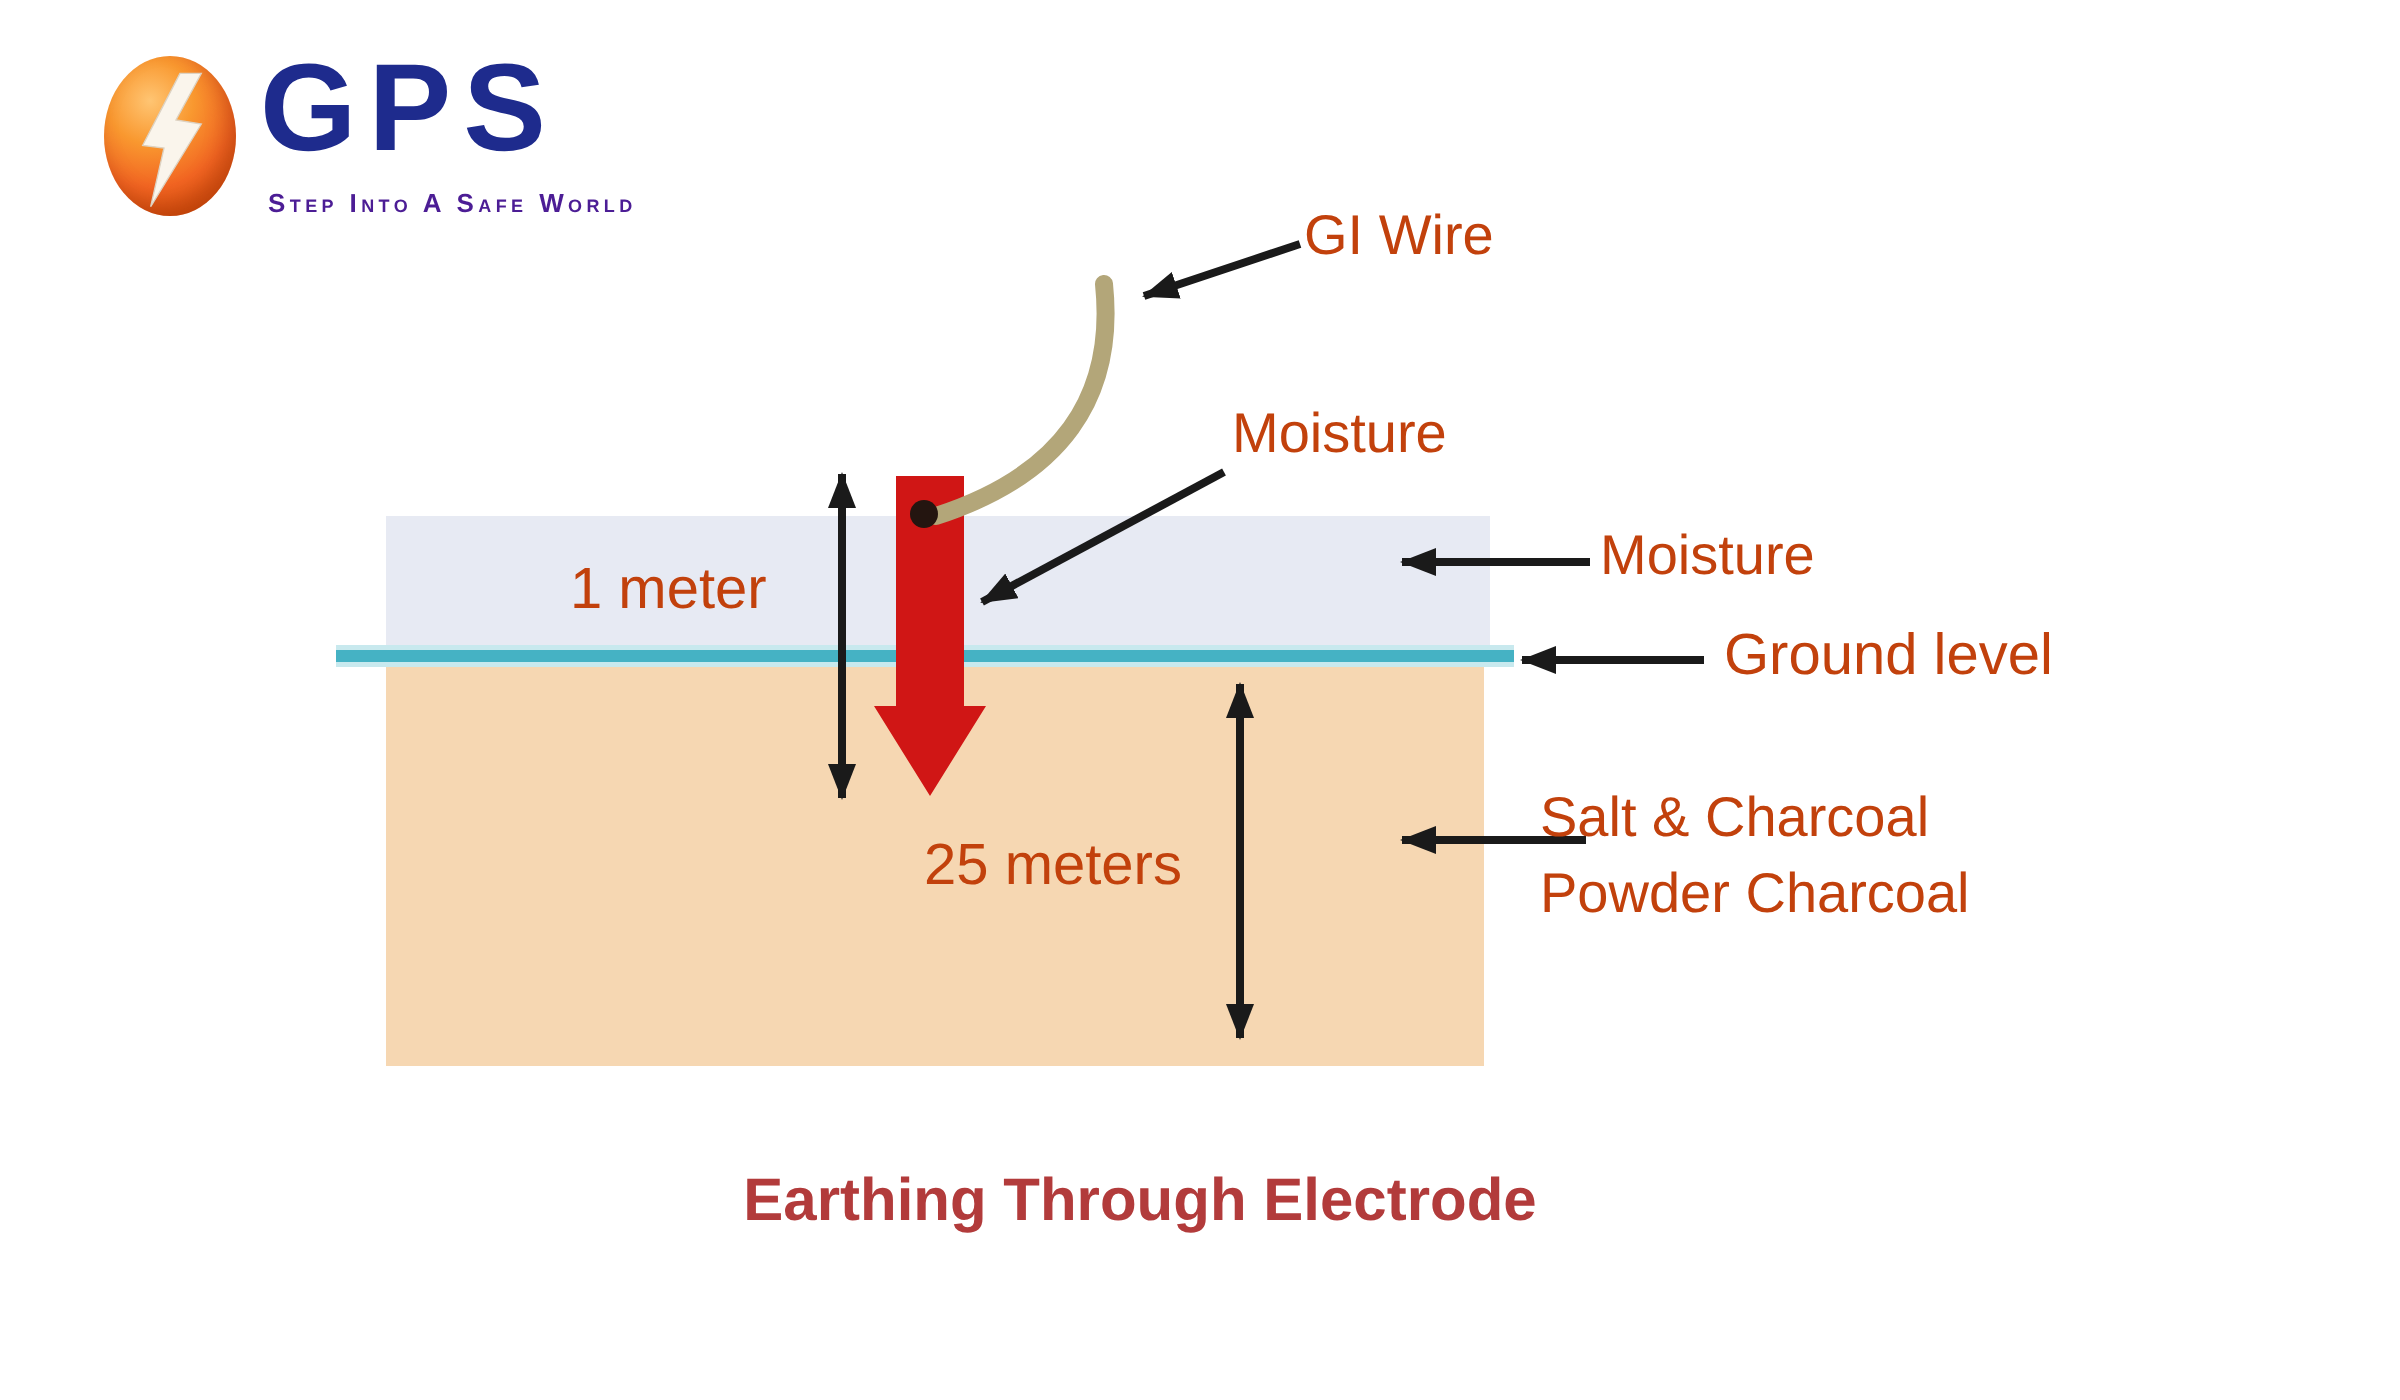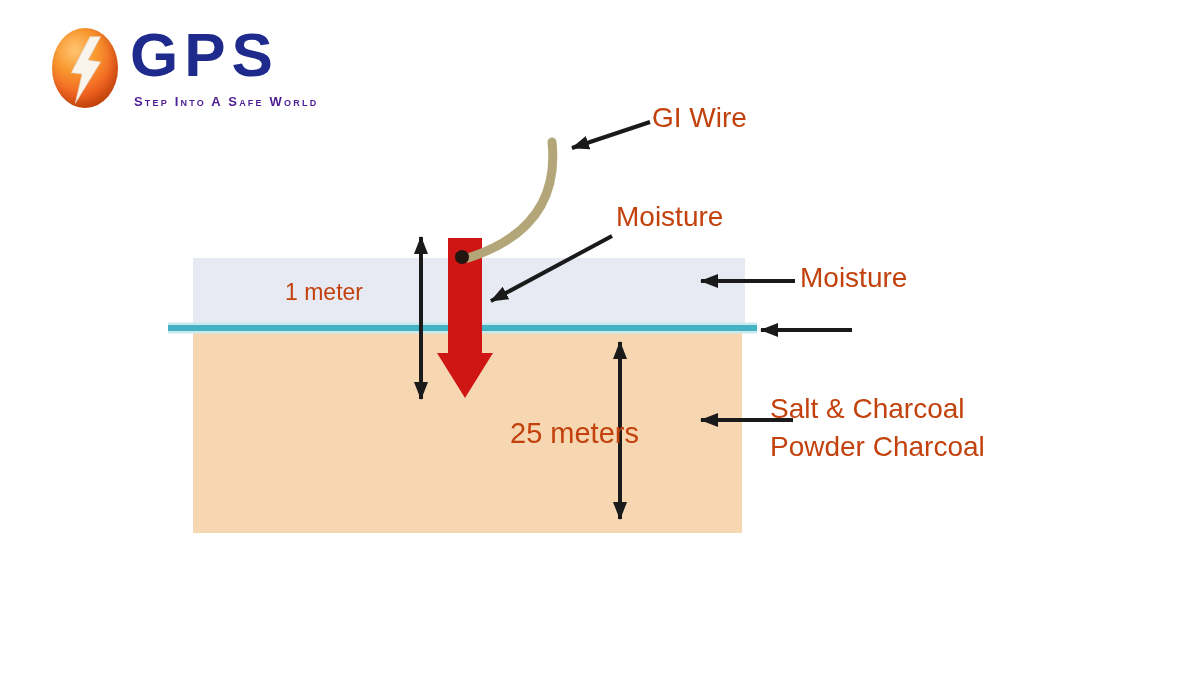--- a/index.html
+++ b/index.html
@@ -28,22 +28,22 @@
   .arrow{stroke:#1a1a1a;stroke-width:4;fill:none;}
   .arrowhead{fill:#1a1a1a;}
   .halo{stroke:#c8e9ee;stroke-width:11;fill:none;}
   
   .lbl{position:absolute;color:#c2410c;font-size:28px;line-height:1.1;white-space:nowrap;}
   .lbl-gi{left:652px;top:103px;}
   .lbl-electrode{left:616px;top:202px;}
   .lbl-moisture{left:800px;top:263px;}
   .lbl-ground{left:862px;top:313px;font-size:29px;}
   .lbl-salt{left:770px;top:390px;width:280px;text-align:left;white-space:normal;line-height:1.35;}
-  .lbl-1m{left:285px;top:280px;font-size:23px;}
-  .lbl-25m{left:462px;top:418px;font-size:29px;margin-left:48px;}
+  .lbl-1m{left:285px;top:280px;font-size:29px;}
+  .lbl-25m{left:462px;top:418px;font-size:29px;}
   .title{
     position:absolute;left:300px;top:584px;width:540px;text-align:center;
     font-size:30px;font-weight:700;color:#b23b3b;white-space:nowrap;
   }
 </style>
 </head>
 <body>
 
 <div class="stage">
 
@@ -87,20 +87,22 @@
     <line class="arrow" x1="650" y1="122" x2="572" y2="148" marker-end="url(#arrE)"></line>
     <line class="arrow" x1="612" y1="236" x2="491" y2="301" marker-end="url(#arrE)"></line>
     <line class="arrow" x1="795" y1="281" x2="701" y2="281" marker-end="url(#arrE)"></line>
     <line class="arrow" x1="852" y1="330" x2="761" y2="330" marker-end="url(#arrE)"></line>
     <line class="arrow" x1="793" y1="420" x2="701" y2="420" marker-end="url(#arrE)"></line>
   </svg>
 
   <div class="lbl lbl-gi">GI Wire</div>
   <div class="lbl lbl-electrode">Moisture</div>
   <div class="lbl lbl-moisture">Moisture</div>
+  <div class="lbl lbl-ground">Ground level</div>
   <div class="lbl lbl-salt">
     <div>Salt &amp; Charcoal</div>
     <div>Powder Charcoal</div>
   </div>
   <div class="lbl lbl-1m">1 meter</div>
   <div class="lbl lbl-25m">25 meters</div>
 
+  <div class="title">Earthing Through Electrode</div>
 </div>
 
 </body></html>

